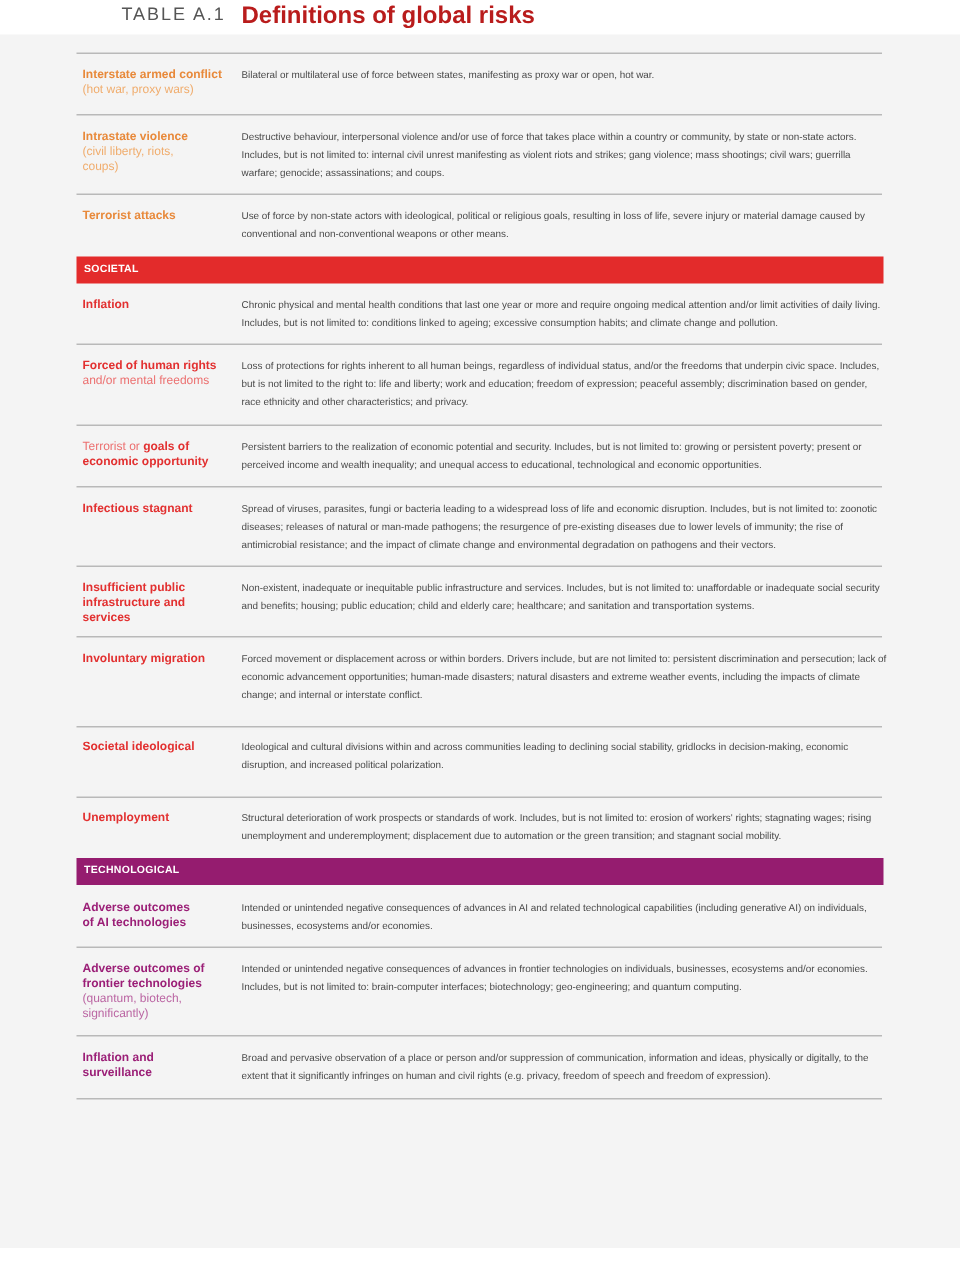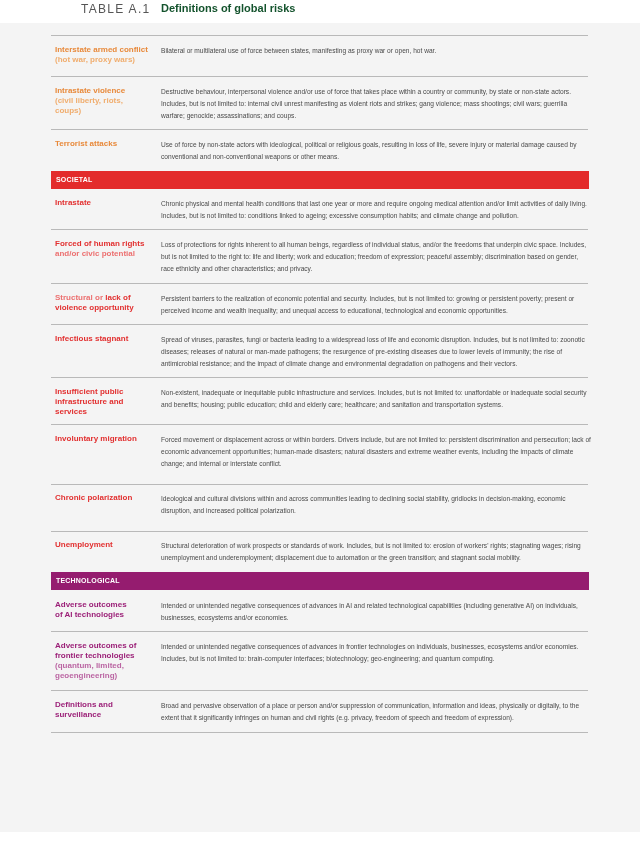--- a/index.html
+++ b/index.html
@@ -2,26 +2,26 @@
 <html><head>
 <meta charset="utf-8">
 <style>
   html, body { margin: 0; padding: 0; }
   body {
     width: 640px; height: 844px; background: #ffffff; position: relative; overflow: hidden;
     font-family: "Liberation Sans", sans-serif; color: #4a4a4a;
   }
   .header { position: absolute; left: 0; top: 0; width: 640px; height: 23px; background: #fff; }
   .tbl-label { position: absolute; left: 81px; top: 2px; font-size: 12px; letter-spacing: 1.3px; color: #555; }
-  .tbl-title { position: absolute; left: 161px; top: 2px; font-size: 11px; font-weight: bold; color: #14532d; }
+  .tbl-title { position: absolute; left: 161px; top: 2px; font-size: 16px; font-weight: bold; color: #b91c1c; }
   .panel { position: absolute; left: 0; top: 23px; width: 640px; height: 809px; background: #f4f4f4; }
   .hline { position: absolute; left: 51px; width: 537px; height: 1px; background: #b9b9b9; }
   .row { position: absolute; left: 51px; width: 537px; }
   .term { position: absolute; left: 4px; width: 100px; font-size: 8px; line-height: 10px; font-weight: bold; }
-  .term .sub { font-weight: bold; }
+  .term .sub { font-weight: normal; }
   .def { position: absolute; left: 110px; width: 430px; font-size: 6.6px; line-height: 12px; color: #4a4a4a; }
   .bar { position: absolute; left: 51px; width: 538px; height: 18px; color: #fff; font-size: 7px; font-weight: bold; }
   .bar span { position: absolute; left: 5px; top: 5px; letter-spacing: 0.2px; }
   .geo { color: #e8893a; }
   .geo .sub { color: #f0ad6e; }
   .soc { color: #e23030; }
   .soc .sub { color: #ec7070; }
   .tech { color: #9b1f77; }
   .tech .sub { color: #bb66a3; }
 </style>
@@ -49,70 +49,70 @@
 <div class="row" style="top:139px">
   <div class="term geo"><span>Terrorist attacks</span></div>
   <div class="def">Use of force by non-state actors with ideological, political or religious goals, resulting in loss of life, severe injury or material damage caused by conventional and non-conventional weapons or other means.</div>
 </div>
 
 <div class="bar" style="top:171px;background:#e32b2b">
     <span>SOCIETAL</span>
   </div>
 
 <div class="row" style="top:198px">
-  <div class="term soc"><span>Intrastate</span></div>
+  <div class="term soc"><span>Inflation</span></div>
   <div class="def">Chronic physical and mental health conditions that last one year or more and require ongoing medical attention and/or limit activities of daily living. Includes, but is not limited to: conditions linked to ageing; excessive consumption habits; and climate change and pollution.</div>
 </div>
 <div class="hline" style="top:229px"></div>
 <div class="row" style="top:239px">
-  <div class="term soc" style="width:105px"><span>Forced of human rights</span><br><span class="sub">and/or civic potential</span></div>
+  <div class="term soc" style="width:105px"><span>Forced of human rights</span><br><span class="sub">and/or mental freedoms</span></div>
   <div class="def">Loss of protections for rights inherent to all human beings, regardless of individual status, and/or the freedoms that underpin civic space. Includes, but is not limited to the right to: life and liberty; work and education; freedom of expression; peaceful assembly; discrimination based on gender, race ethnicity and other characteristics; and privacy.</div>
 </div>
 <div class="hline" style="top:283px"></div>
 <div class="row" style="top:293px">
-  <div class="term soc" style="width:92px"><span class="sub">Structural or </span><span>lack of violence opportunity</span></div>
+  <div class="term soc" style="width:92px"><span class="sub">Terrorist or </span><span>goals of economic opportunity</span></div>
   <div class="def">Persistent barriers to the realization of economic potential and security. Includes, but is not limited to: growing or persistent poverty; present or perceived income and wealth inequality; and unequal access to educational, technological and economic opportunities.</div>
 </div>
 <div class="hline" style="top:324px"></div>
 <div class="row" style="top:334px">
   <div class="term soc"><span>Infectious stagnant</span></div>
   <div class="def">Spread of viruses, parasites, fungi or bacteria leading to a widespread loss of life and economic disruption. Includes, but is not limited to: zoonotic diseases; releases of natural or man-made pathogens; the resurgence of pre-existing diseases due to lower levels of immunity; the rise of antimicrobial resistance; and the impact of climate change and environmental degradation on pathogens and their vectors.</div>
 </div>
 <div class="hline" style="top:377px"></div>
 <div class="row" style="top:387px">
   <div class="term soc" style="width:78px"><span>Insufficient public infrastructure and services</span></div>
   <div class="def">Non-existent, inadequate or inequitable public infrastructure and services. Includes, but is not limited to: unaffordable or inadequate social security and benefits; housing; public education; child and elderly care; healthcare; and sanitation and transportation systems.</div>
 </div>
 <div class="hline" style="top:424px"></div>
 <div class="row" style="top:434px">
   <div class="term soc"><span>Involuntary migration</span></div>
   <div class="def">Forced movement or displacement across or within borders. Drivers include, but are not limited to: persistent discrimination and persecution; lack of economic advancement opportunities; human-made disasters; natural disasters and extreme weather events, including the impacts of climate change; and internal or interstate conflict.</div>
 </div>
 <div class="hline" style="top:484px"></div>
 <div class="row" style="top:493px">
-  <div class="term soc"><span>Chronic polarization</span></div>
+  <div class="term soc"><span>Societal ideological</span></div>
   <div class="def">Ideological and cultural divisions within and across communities leading to declining social stability, gridlocks in decision-making, economic disruption, and increased political polarization.</div>
 </div>
 <div class="hline" style="top:531px"></div>
 <div class="row" style="top:540px">
   <div class="term soc"><span>Unemployment</span></div>
   <div class="def">Structural deterioration of work prospects or standards of work. Includes, but is not limited to: erosion of workers' rights; stagnating wages; rising unemployment and underemployment; displacement due to automation or the green transition; and stagnant social mobility.</div>
 </div>
 
 <div class="bar" style="top:572px;background:#951c6f">
     <span>TECHNOLOGICAL</span>
   </div>
 
 <div class="row" style="top:600px">
   <div class="term tech" style="width:80px"><span>Adverse outcomes of AI technologies</span></div>
   <div class="def">Intended or unintended negative consequences of advances in AI and related technological capabilities (including generative AI) on individuals, businesses, ecosystems and/or economies.</div>
 </div>
 <div class="hline" style="top:631px"></div>
 <div class="row" style="top:641px">
-  <div class="term tech" style="width:92px"><span>Adverse outcomes of frontier technologies</span><br><span class="sub">(quantum, limited, geoengineering)</span></div>
+  <div class="term tech" style="width:92px"><span>Adverse outcomes of frontier technologies</span><br><span class="sub">(quantum, biotech, significantly)</span></div>
   <div class="def">Intended or unintended negative consequences of advances in frontier technologies on individuals, businesses, ecosystems and/or economies. Includes, but is not limited to: brain-computer interfaces; biotechnology; geo-engineering; and quantum computing.</div>
 </div>
 <div class="hline" style="top:690px"></div>
 <div class="row" style="top:700px">
-  <div class="term tech" style="width:70px"><span>Definitions and surveillance</span></div>
+  <div class="term tech" style="width:70px"><span>Inflation and surveillance</span></div>
   <div class="def">Broad and pervasive observation of a place or person and/or suppression of communication, information and ideas, physically or digitally, to the extent that it significantly infringes on human and civil rights (e.g. privacy, freedom of speech and freedom of expression).</div>
 </div>
 <div class="hline" style="top:732px"></div>
 
 </body></html>

